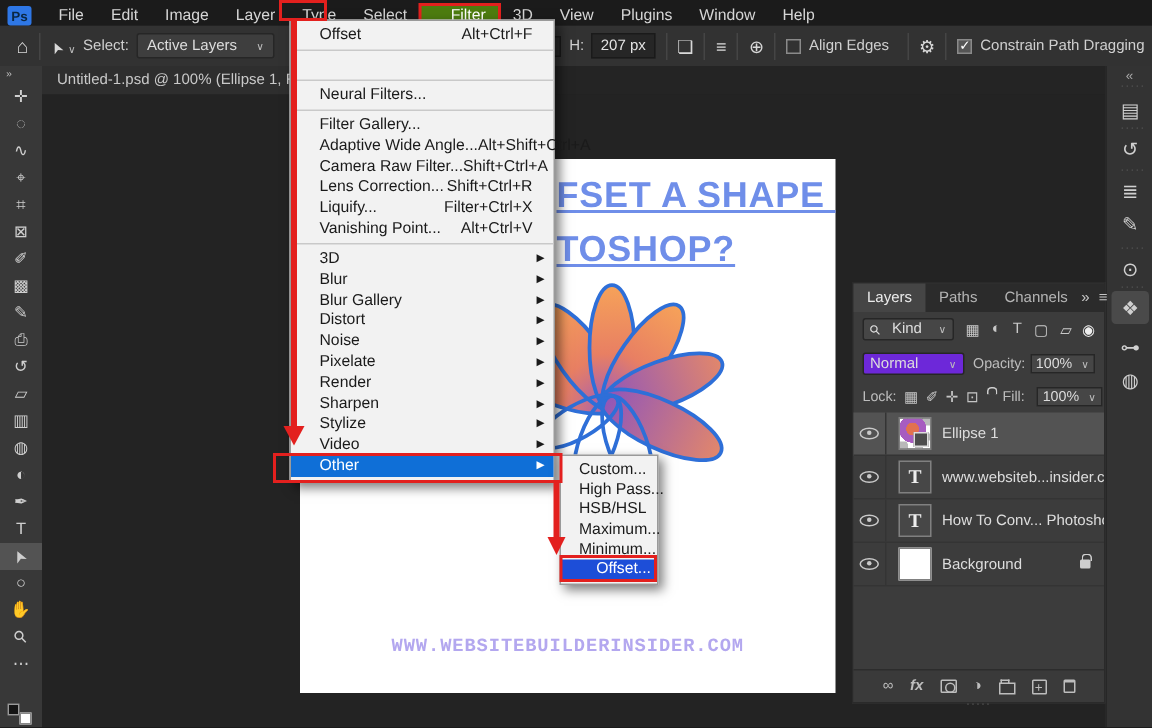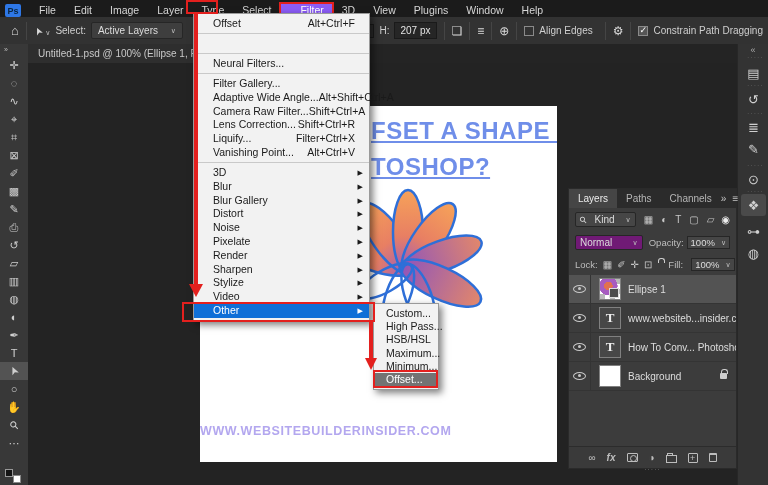--- a/index.html
+++ b/index.html
@@ -6,21 +6,21 @@
   body { background:#111; }
   #app { position:relative; width:768px; height:485px; background:#232323; overflow:hidden;
          font-family:"Liberation Sans", sans-serif; color:#ddd; font-size:10.5px; }
 
   
   .menubar { position:absolute; top:0; left:0; right:0; height:17px; background:#1b1b1b;
              display:flex; align-items:flex-end; z-index:3; }
   .ps-logo { width:16px; height:13px; margin:0 9px 0 5px; background:#2e77e6; color:#0a2742;
              font-weight:bold; font-size:9px; display:flex; align-items:center; justify-content:center; border-radius:2px; }
   .mb-item { padding:1px 9px; color:#d6d6d6; }
-  .mb-item.boxed { outline:2px solid #e3201e; outline-offset:-1px; background:#8b5cf6; color:#fff;padding-left:20px; }
+  .mb-item.boxed { outline:2px solid #e3201e; outline-offset:-1px; background:#4d7c0f; color:#fff;padding-left:20px; }
 
   
   .optionsbar { position:absolute; top:17px; left:0; right:0; height:27px; background:#323232;
                 display:flex; align-items:center; z-index:2; font-size:10px; }
   .vsep { width:1px; height:18px; background:#454545; margin:0 7px; flex:none; }
   .ob-icon { color:#d8d8d8; font-size:12px; flex:none; }
   .home-icon { margin-left:11px; font-size:13px; }
   .cursor-icon { display:inline-block; transform:rotate(-115deg); font-size:10px; }
   .caret { font-size:7px; color:#bdbdbd; margin-left:3px; }
   .ob-label { color:#cfcfcf; margin:0 5px; flex:none; }
@@ -49,22 +49,22 @@
   .swatches { position:absolute; left:5px; bottom:2px; width:16px; height:14px; }
   .swatches .bgc { position:absolute; right:0; bottom:0; width:8px; height:8px; background:#fff; border:1px solid #888; }
   .swatches .fgc { position:absolute; left:0; top:0; width:8px; height:8px; background:#141414; border:1px solid #999; }
 
   
   .pasteboard { position:absolute; left:28px; top:63px; right:31px; bottom:0; background:#232323; }
   .canvas { position:absolute; left:172px; top:43px; width:357px; height:356px; background:#fff; overflow:hidden; }
   .heading { position:absolute; left:171px; font-weight:bold; font-size:24px; letter-spacing:.5px; white-space:nowrap;text-decoration:underline; }
   .heading.l1 { top:11px; }
   .heading.l2 { top:47px; }
-  .site { position:absolute; left:0; right:0; top:318px; font-weight:bold;
-          font-size:12.5px; letter-spacing:.6px; }
+  .site { position:absolute; left:0; right:0; top:318px; text-align:center; font-weight:bold;
+          font-size:12.5px; letter-spacing:.6px;font-family:Liberation Mono, monospace; }
   .flower { position:absolute; left:118px; top:72px; }
 
   
   .right-strip { position:absolute; top:44px; right:0; width:31px; bottom:0; background:#333;
                  border-left:1px solid #272727; }
   .strip-chev { text-align:center; color:#aaa; font-size:9px; height:13px; line-height:13px; }
   .strip-icon { position:absolute; left:3px; width:25px; height:22px; display:flex; align-items:center;
                 justify-content:center; color:#d0d0d0; font-size:13px; }
   .strip-icon.active { background:#4a4a4a; border-radius:3px; }
   .grip { position:absolute; left:9px; color:#5c5c5c; font-size:7px; letter-spacing:1px; }
@@ -76,21 +76,21 @@
   .dock-tab { padding:0 9px; line-height:19px; color:#b5b5b5; }
   .dock-tab.active { background:#454545; color:#ececec; }
   .dock-tabs .tools { margin-left:auto; display:flex; align-items:center; gap:6px; padding-right:6px; color:#c5c5c5; }
   .row { display:flex; align-items:center; padding:0 6px; }
   .row-kind { height:23px; gap:3px; }
   .kind-select { background:#464646; border:1px solid #262626; border-radius:2px; padding:1px 4px;
                  display:flex; align-items:center; gap:8px; flex:none; }
   .mini-icon { color:#c8c8c8; font-size:10px; margin-left:5px; }
   .pin-icon { margin-left:auto; color:#eee; }
   .row-blend { height:23px; }
-  .blend-select { background:#701a75; border:1px solid #262626; border-radius:2px; padding:1px 4px;
+  .blend-select { background:#6d28d9; border:1px solid #262626; border-radius:2px; padding:1px 4px;
                   display:flex; align-items:center; width:86px; justify-content:space-between; }
   .lbl { color:#bdbdbd; margin-left:6px; font-size:9.5px; }
   .val { background:#464646; border:1px solid #262626; padding:0 3px; margin-left:3px; font-size:9.5px;
          display:flex; align-items:center; gap:3px; }
   .row-lock { height:21px; gap:5px; }
   .lock-glyph { color:#c5c5c5; font-size:10px; }
   .padlock { width:7px; height:6px; background:#cfcfcf; position:relative; border-radius:1px; display:block; }
   .padlock::before { content:""; position:absolute; top:-4px; left:1px; width:5px; height:4px;
                      border:1px solid #cfcfcf; border-bottom:none; border-radius:3px 3px 0 0; }
   .layer-list { position:absolute; top:86px; bottom:22px; left:0; right:0; background:#3c3c3c; }
@@ -135,21 +135,21 @@
   .fm-sc { white-space:nowrap; }
   .fm-arrow { width:8px; text-align:right; font-size:7px; line-height:14px; }
   .fm-item.sep { border-bottom:1px solid #c9c9c9; padding-bottom:4px; margin-bottom:3px; height:17px; }
   .fm-item.hl { background:#0f6fd7; color:#fff; }
 
   
   .submenu { position:absolute; left:373px; top:303px; width:66px; background:#f2f2f2;
              border:1px solid #9a9a9a; box-shadow:3px 3px 7px rgba(0,0,0,.5); z-index:6;
              padding:3px 0; color:#1a1a1a; }
   .sm-item { height:13.2px; line-height:13.2px; padding:0 4px 0 12px; font-size:10.5px; white-space:nowrap; }
-  .sm-item.hl { background:#737373; color:#fff; }
+  .sm-item.hl { background:#1d4ed8; color:#fff;text-align:right; }
 
   
   .red-box-filter { position:absolute; left:186px; top:0; width:32px; height:14px; border:2px solid #e3201e; z-index:10; }
   .red-arrow1-shaft { position:absolute; left:194px; top:13px; width:4px; height:271px; background:#e3201e; z-index:10; }
   .red-arrow1-head { position:absolute; left:189px; top:284px; width:0; height:0;
       border-left:7px solid transparent; border-right:7px solid transparent; border-top:13px solid #e3201e; z-index:10; }
   .red-box-other { position:absolute; left:182px; top:302px; width:193px; height:20px; border:2px solid #e3201e; z-index:10; }
   .red-arrow2-shaft { position:absolute; left:369px; top:322px; width:4px; height:36px; background:#e3201e; z-index:10; }
   .red-arrow2-head { position:absolute; left:365px; top:358px; width:0; height:0;
       border-left:6px solid transparent; border-right:6px solid transparent; border-top:12px solid #e3201e; z-index:10; }

